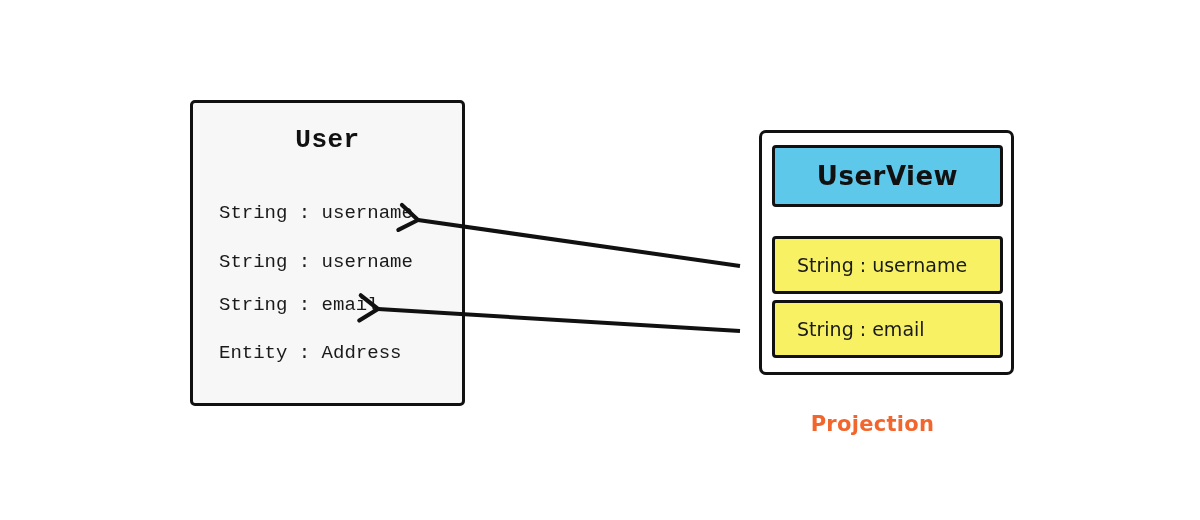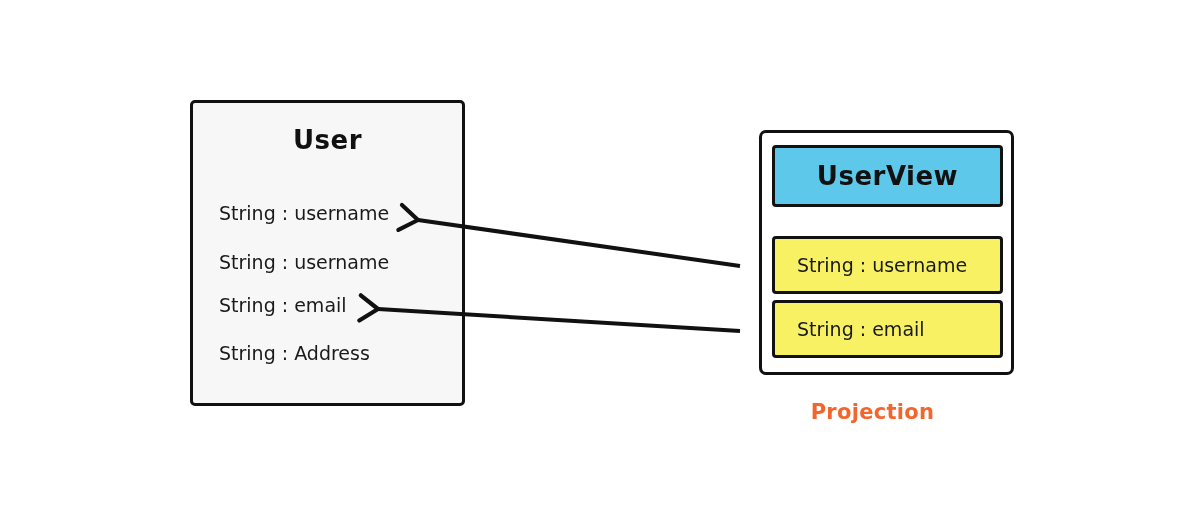--- a/index.html
+++ b/index.html
@@ -20,20 +20,21 @@
   .entity-box {
     position: absolute;
     left: 190px;
     top: 100px;
     width: 275px;
     height: 306px;
     box-sizing: border-box;
     background: #f7f7f7;
     border: 3px solid #111111;
     border-radius: 5px;
+    font-family: Liberation Mono, monospace;
   }
   .entity-title {
     position: absolute;
     left: 0;
     top: 22px;
     width: 100%;
     text-align: center;
     font-size: 26px;
     font-weight: 700;
     color: #111111;
@@ -105,20 +106,21 @@
   .pf-1 { top: 167px; }
 
   
   .caption {
     position: absolute;
     text-align: center;
     font-size: 21px;
     font-weight: 700;
     color: #f2662d;
     letter-spacing: 0.3px;
+    margin-top: 12px;
   }
   .caption-entity {
     left: 190px;
     top: 429px;
     width: 255px;
   }
   .caption-projection {
     left: 745px;
     top: 400px;
     width: 255px;
@@ -137,21 +139,21 @@
 </head>
 <body>
 
 <div class="canvas">
 
   <div class="entity-box">
     <div class="entity-title">User</div>
     <div class="entity-field ef-0">String : username</div>
     <div class="entity-field ef-1">String : username</div>
     <div class="entity-field ef-2">String : email</div>
-    <div class="entity-field ef-3">String : Address</div>
+    <div class="entity-field ef-3">Entity : Address</div>
   </div>
 
   <div class="projection-box">
     <div class="projection-header">UserView</div>
     <div class="projection-field pf-0">String : username</div>
     <div class="projection-field pf-1">String : email</div>
   </div>
 
   <div class="caption caption-projection">Projection</div>
 

